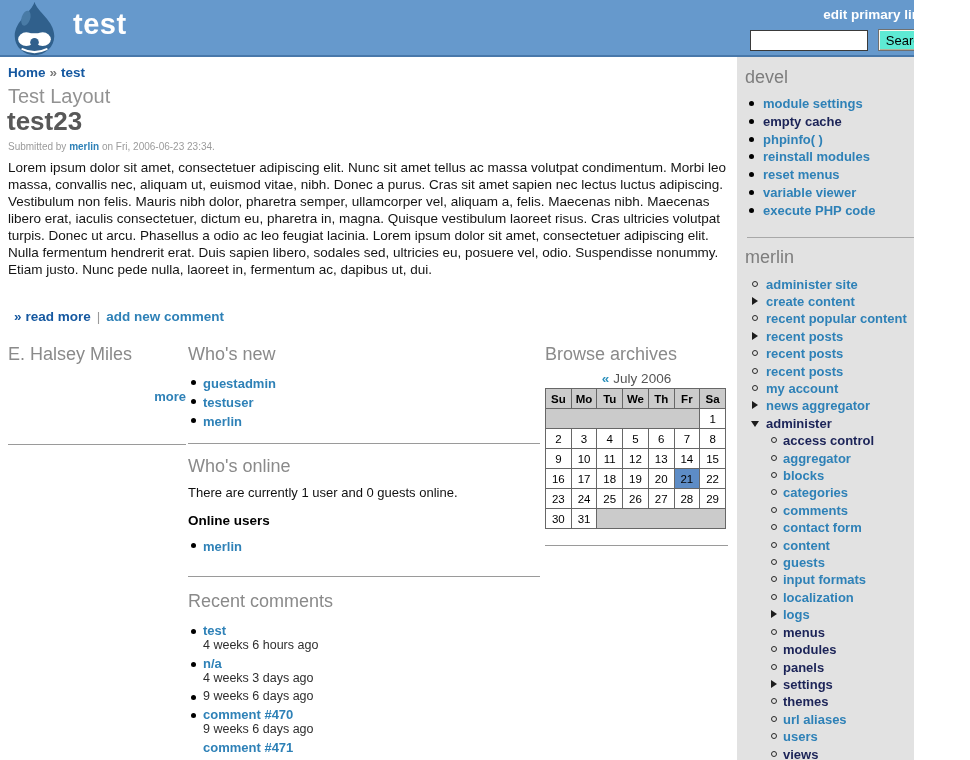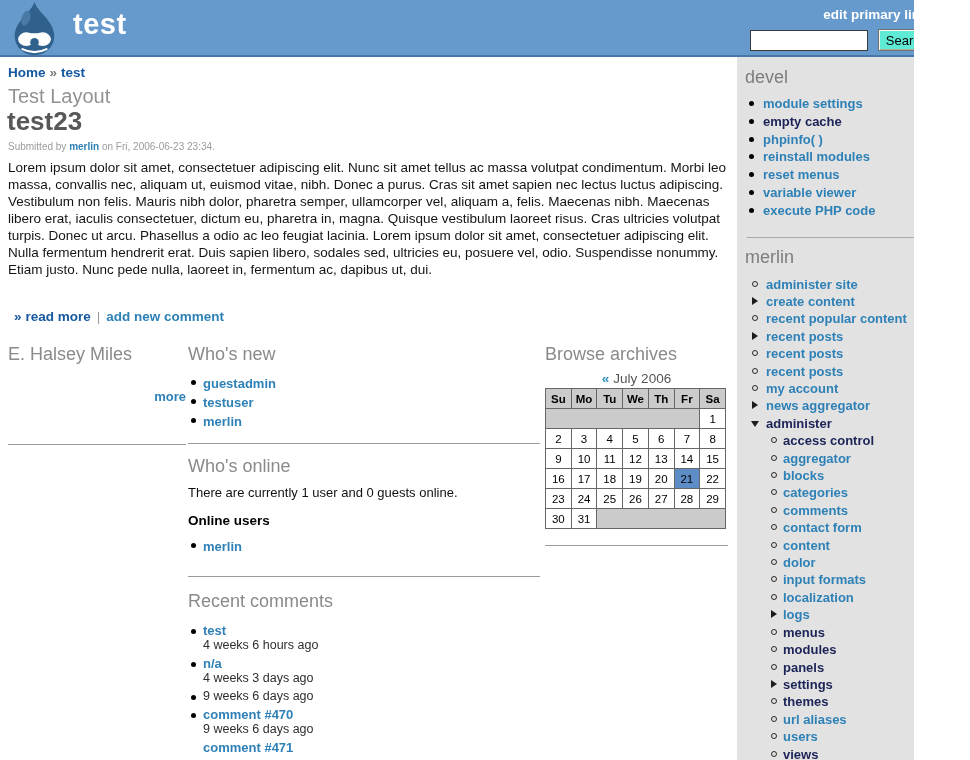--- a/index.html
+++ b/index.html
@@ -315,21 +315,21 @@
         <li class="d0"><span class="ring"></span><a class="lnk">my account</a></li>
         <li class="d0"><span class="tri-right"></span><a class="lnk">news aggregator</a></li>
         <li class="d0"><span class="tri-down"></span><a class="lnk visited">administer</a></li>
         <li class="d1"><span class="ring"></span><a class="lnk visited">access control</a></li>
         <li class="d1"><span class="ring"></span><a class="lnk">aggregator</a></li>
         <li class="d1"><span class="ring"></span><a class="lnk">blocks</a></li>
         <li class="d1"><span class="ring"></span><a class="lnk">categories</a></li>
         <li class="d1"><span class="ring"></span><a class="lnk">comments</a></li>
         <li class="d1"><span class="ring"></span><a class="lnk">contact form</a></li>
         <li class="d1"><span class="ring"></span><a class="lnk">content</a></li>
-        <li class="d1"><span class="ring"></span><a class="lnk">dolor</a></li>
+        <li class="d1"><span class="ring"></span><a class="lnk">guests</a></li>
         <li class="d1"><span class="ring"></span><a class="lnk">input formats</a></li>
         <li class="d1"><span class="ring"></span><a class="lnk">localization</a></li>
         <li class="d1"><span class="tri-right"></span><a class="lnk">logs</a></li>
         <li class="d1"><span class="ring"></span><a class="lnk visited">menus</a></li>
         <li class="d1"><span class="ring"></span><a class="lnk visited">modules</a></li>
         <li class="d1"><span class="ring"></span><a class="lnk visited">panels</a></li>
         <li class="d1"><span class="tri-right"></span><a class="lnk visited">settings</a></li>
         <li class="d1"><span class="ring"></span><a class="lnk visited">themes</a></li>
         <li class="d1"><span class="ring"></span><a class="lnk">url aliases</a></li>
         <li class="d1"><span class="ring"></span><a class="lnk">users</a></li>

